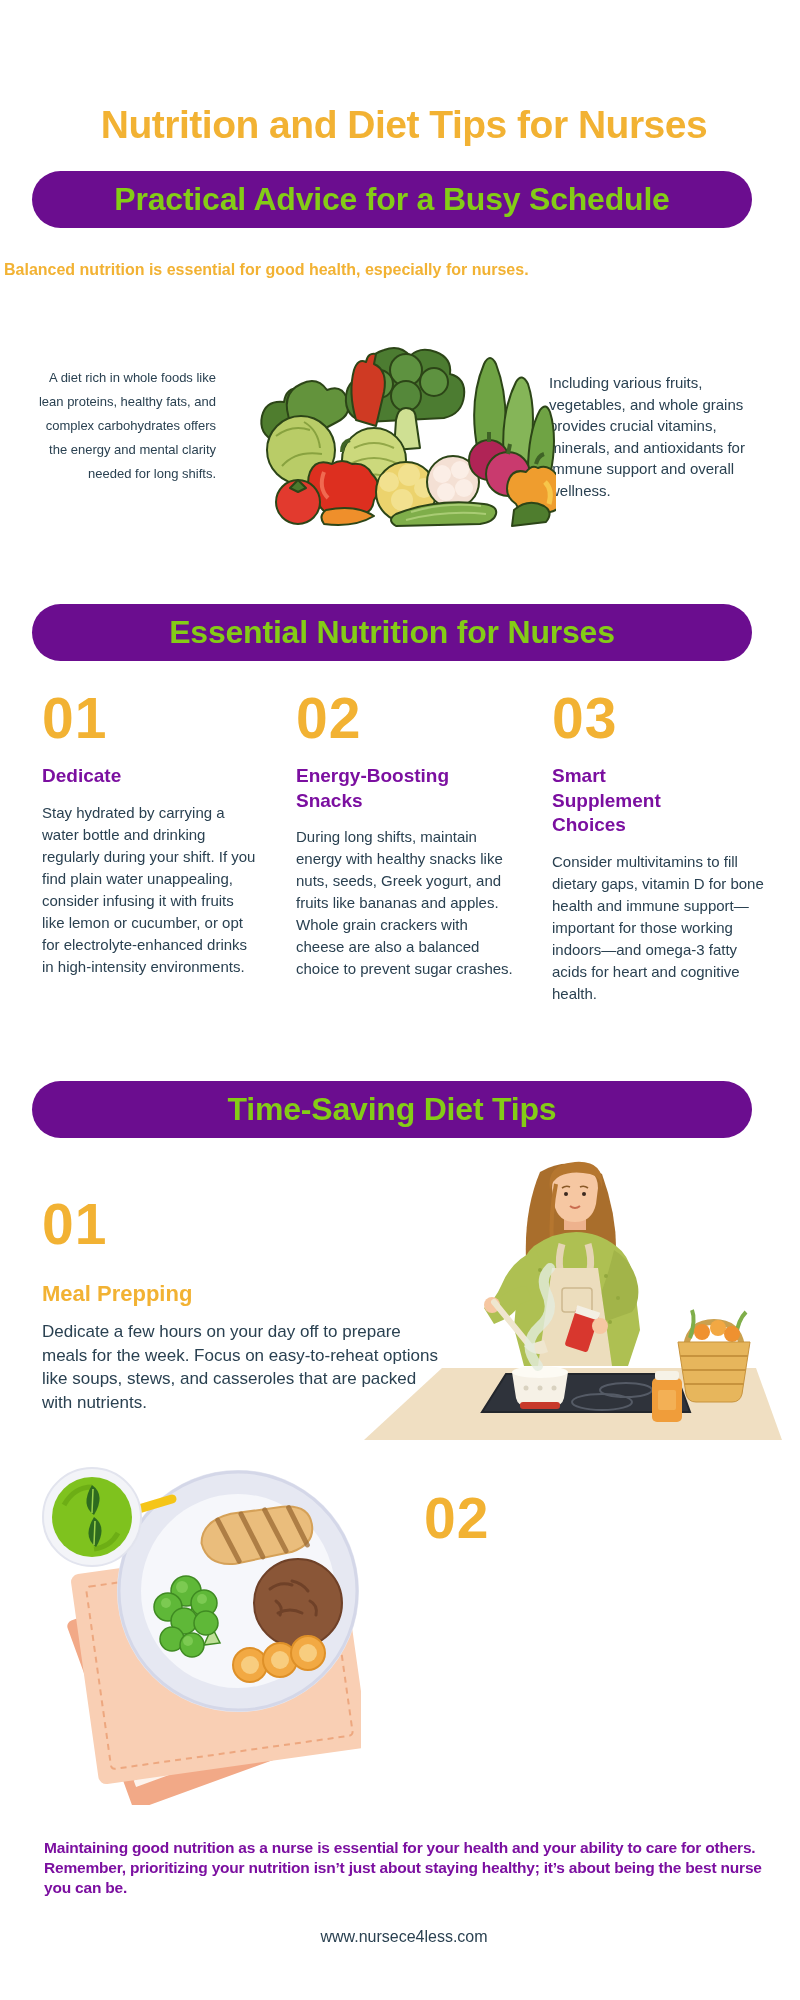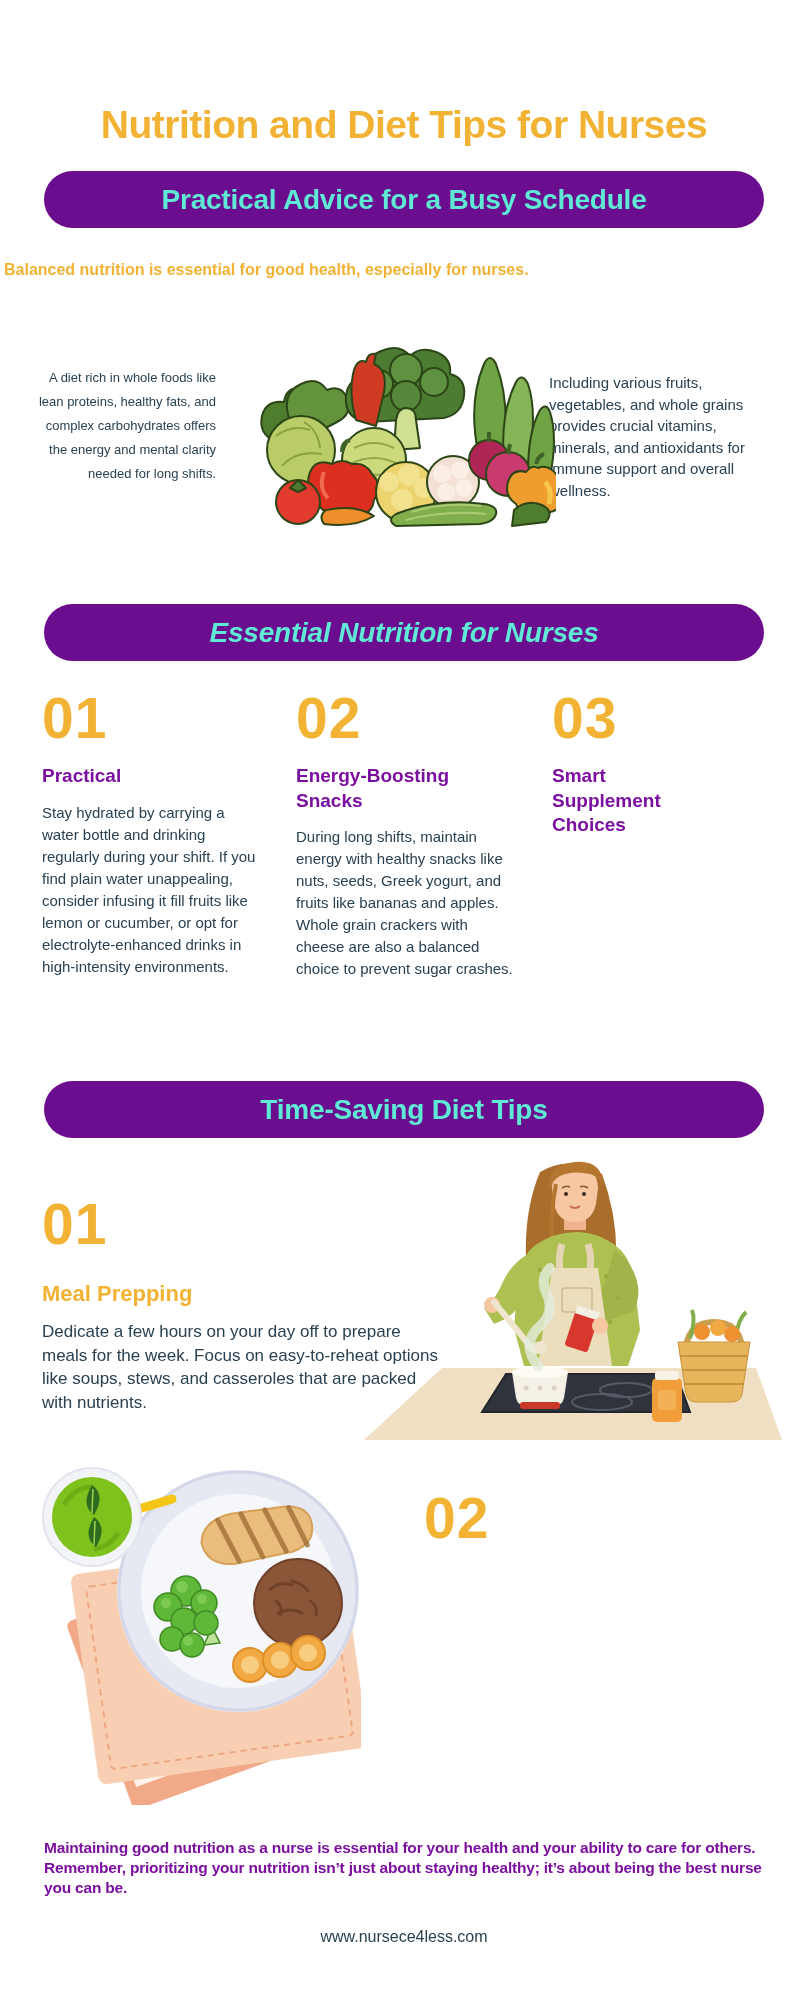--- a/index.html
+++ b/index.html
@@ -12,26 +12,26 @@
   html,body{margin:0;padding:0;background:#ffffff;}
   .page{
     position:relative;width:792px;height:2000px;margin:0 auto;background:#ffffff;
     font-family:"Liberation Sans", sans-serif;overflow:hidden;
   }
   .title{
     position:absolute;top:103px;left:0;width:800px;text-align:center;
     font-size:39px;font-weight:bold;letter-spacing:-0.5px;color:var(--accent-yellow);
   }
   .pill{
-    position:absolute;left:40px;width:720px;height:57px;border-radius:30px;
-    background:var(--accent-purple);color:#5eead4;font-weight:bold;font-size:28px;
+    position:absolute;left:28px;width:720px;height:57px;border-radius:30px;
+    background:var(--accent-purple);color:#84cc16;font-weight:bold;font-size:32px;
     display:flex;align-items:center;justify-content:center;letter-spacing:-0.2px;
   }
   #pill-practical{top:171px;}
-  #pill-essential{top:604px;font-style:italic;}
+  #pill-essential{top:604px;}
   #pill-timesaving{top:1081px;}
   .subtitle{
     position:absolute;top:261px;left:0;width:800px;
     font-size:16px;font-weight:bold;color:var(--accent-yellow);
   }
   .intro-left{
     position:absolute;top:366px;left:24px;width:188px;text-align:right;
     font-size:13px;line-height:24px;color:var(--body-navy);
   }
   .intro-right{
@@ -140,31 +140,32 @@
       <path d="M44,156 l8,-8 l8,8 l-8,4z" fill="#4d7a2e"></path>
       <path d="M80,178 q30,-6 48,6 q-20,12 -50,8 q-6,-8 2,-14z" fill="#ef8f2b"></path>
       <path d="M268,178 q14,-12 30,-4 q10,6 2,16 l-34,4 z" fill="#4f7d2e"></path>
     </g>
   </svg>
 
   <div class="pill" id="pill-essential">Essential Nutrition for Nurses</div>
 
   <div class="col" id="col-1">
     <div class="big-num">01</div>
-    <div class="col-title">Practical</div>
-    <div class="col-body">Stay hydrated by carrying a water bottle and drinking regularly during your shift. If you find plain water unappealing, consider infusing it fill fruits like lemon or cucumber, or opt for electrolyte-enhanced drinks in high-intensity environments.</div>
+    <div class="col-title">Dedicate</div>
+    <div class="col-body">Stay hydrated by carrying a water bottle and drinking regularly during your shift. If you find plain water unappealing, consider infusing it with fruits like lemon or cucumber, or opt for electrolyte-enhanced drinks in high-intensity environments.</div>
   </div>
   <div class="col" id="col-2">
     <div class="big-num">02</div>
     <div class="col-title">Energy-Boosting Snacks</div>
     <div class="col-body">During long shifts, maintain energy with healthy snacks like nuts, seeds, Greek yogurt, and fruits like bananas and apples. Whole grain crackers with cheese are also a balanced choice to prevent sugar crashes.</div>
   </div>
   <div class="col" id="col-3">
     <div class="big-num">03</div>
     <div class="col-title">Smart Supplement Choices</div>
+    <div class="col-body">Consider multivitamins to fill dietary gaps, vitamin D for bone health and immune support—important for those working indoors—and omega-3 fatty acids for heart and cognitive health.</div>
   </div>
 
   <div class="pill" id="pill-timesaving">Time-Saving Diet Tips</div>
 
   <div class="tip-block" id="tip-1">
     <div class="big-num">01</div>
     <div class="tip-title">Meal Prepping</div>
     <div class="tip-body">Dedicate a few hours on your day off to prepare meals for the week. Focus on easy-to-reheat options like soups, stews, and casseroles that are packed with nutrients.</div>
   </div>
 

